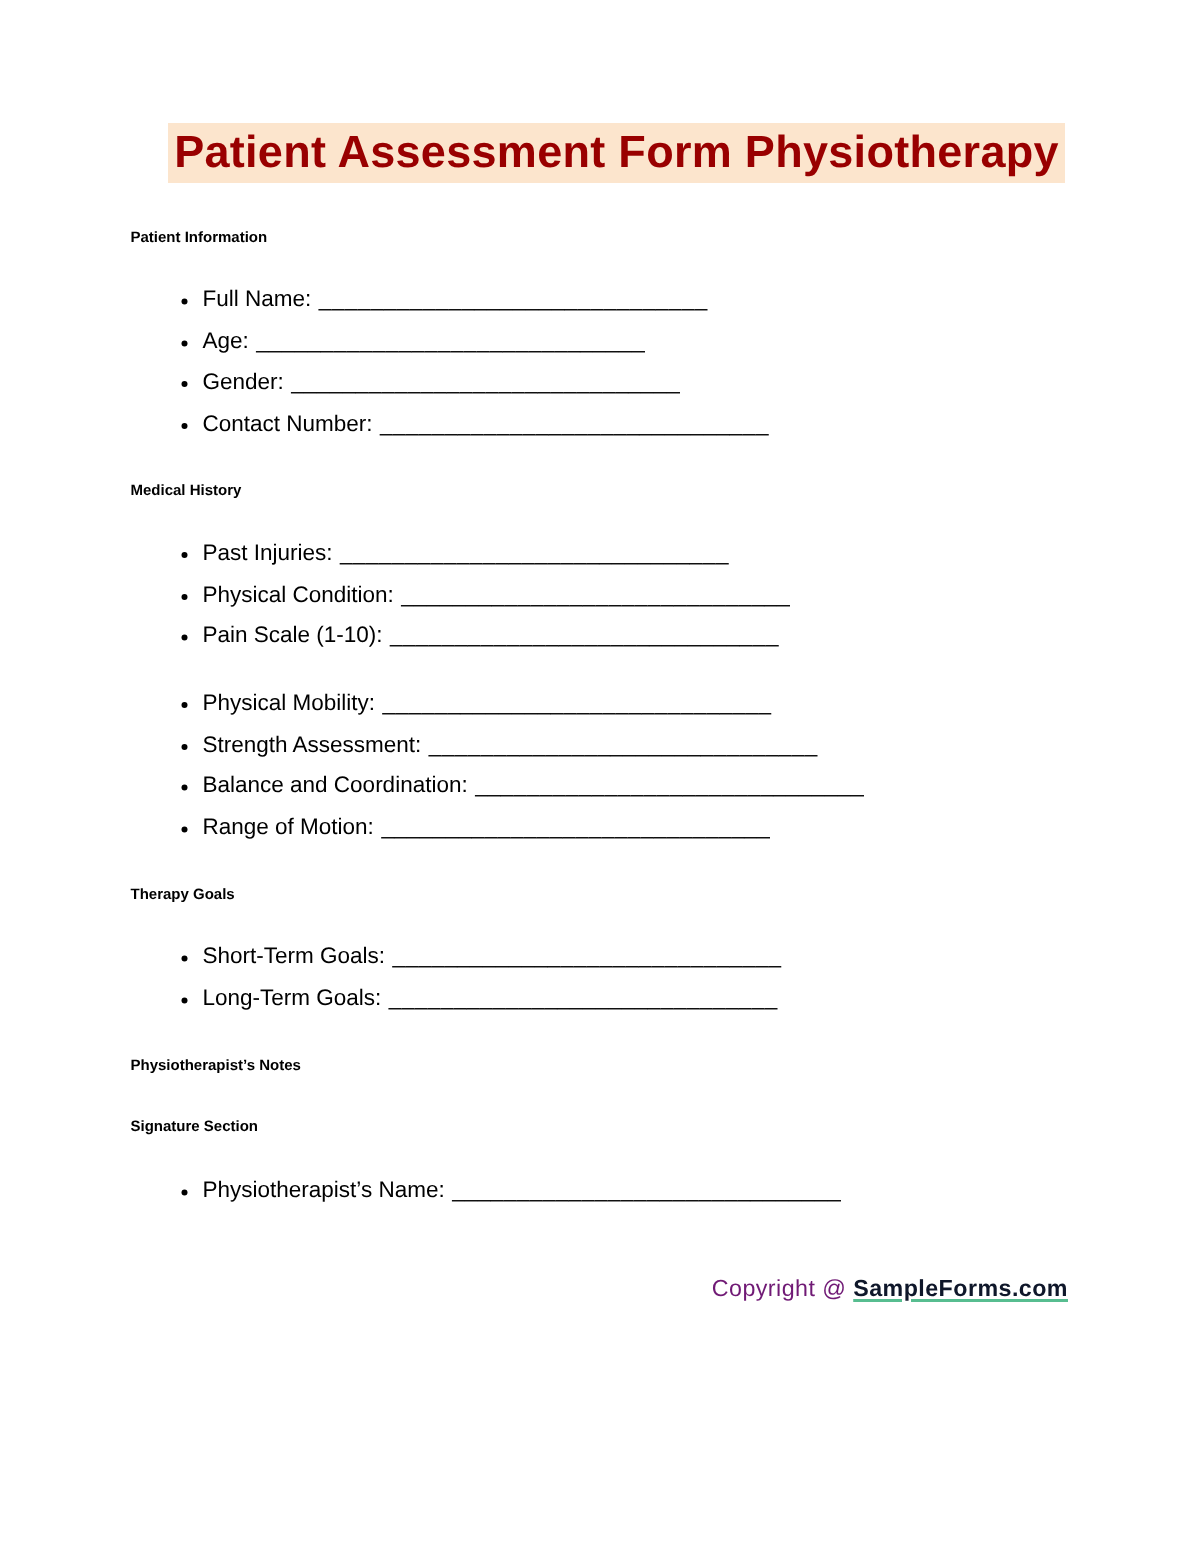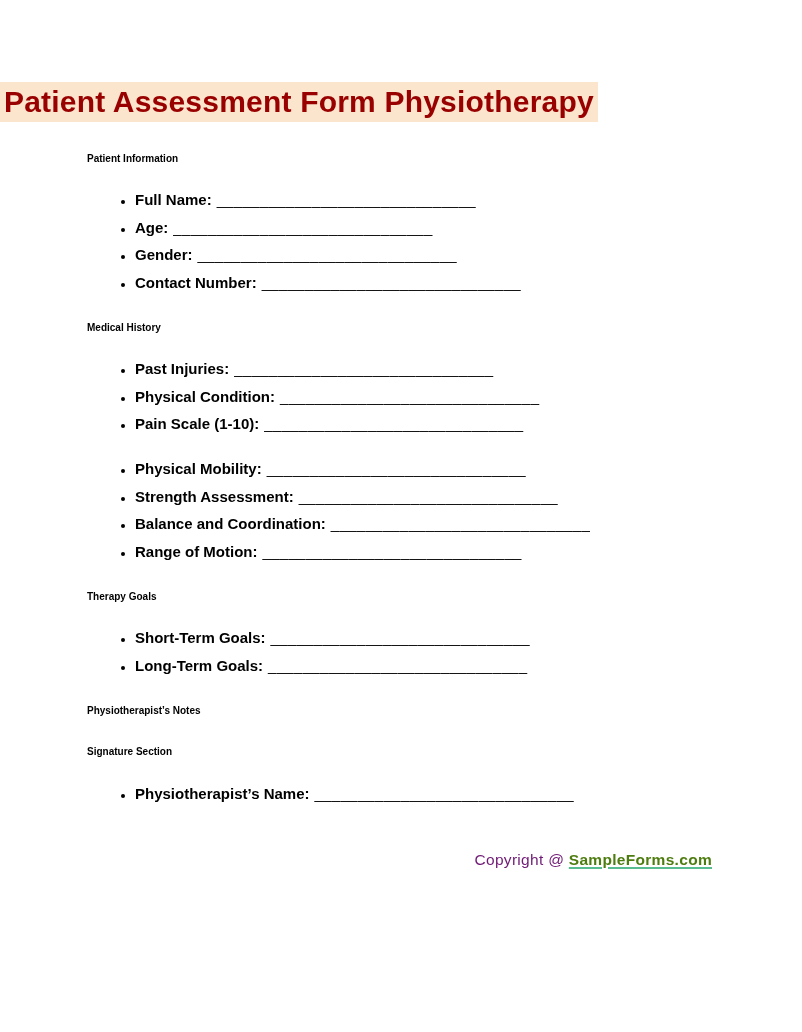--- a/index.html
+++ b/index.html
@@ -10,20 +10,22 @@
     background: #ffffff;
     font-family: "Liberation Sans", sans-serif;
     color: #000000;
     overflow: hidden;
     box-sizing: border-box;
   }
   .title-row {
     margin-top: 82px;
     margin-bottom: 10px;
     line-height: 40px;
+    text-align: center;
+    padding-left: 20px;
   }
   .doc-title {
     display: inline-block;
     font-size: 30px;
     font-weight: 700;
     line-height: 40px;
     padding: 0 4px;
     letter-spacing: 0.2px;
     
   }
@@ -40,21 +42,21 @@
     margin: 17.5px 0 0 0;
     padding: 0 0 0 48px;
     list-style: disc outside;
   }
   .content li {
     font-size: 15px;
     line-height: 27.5px;
     font-weight: 700;
   }
   .content li::marker { font-size: 12px; }
-  .label { font-weight: 700; }
+  .label { font-weight: 400; }
   .blank {
     font-weight: 400;
     padding-left: 5px;
     letter-spacing: 0.3px;
     white-space: nowrap;
   }
   .footer {
     margin-top: 41px;
     text-align: right;
     font-size: 15.5px;
@@ -119,17 +121,17 @@
         </section>
         <section>
           <h2>Signature Section</h2>
           <ul>
             <li><span class="label">Physiotherapist’s Name:</span><span class="blank">______________________________</span></li>
           </ul>
         </section>
       </div>
 
     <div class="footer">
-      <span class="copyright-prefix" style="color: #701a75;">Copyright @ </span><a class="footer-link" style="color: #4d7c0f; text-decoration-color: rgb(87, 189, 144);">SampleForms.com</a>
+      <span class="copyright-prefix" style="color: #701a75;">Copyright @ </span><a class="footer-link" style="color: #0f172a; text-decoration-color: rgb(87, 189, 144);">SampleForms.com</a>
     </div>
   </div>
 
 </div>
 
 </body></html>

